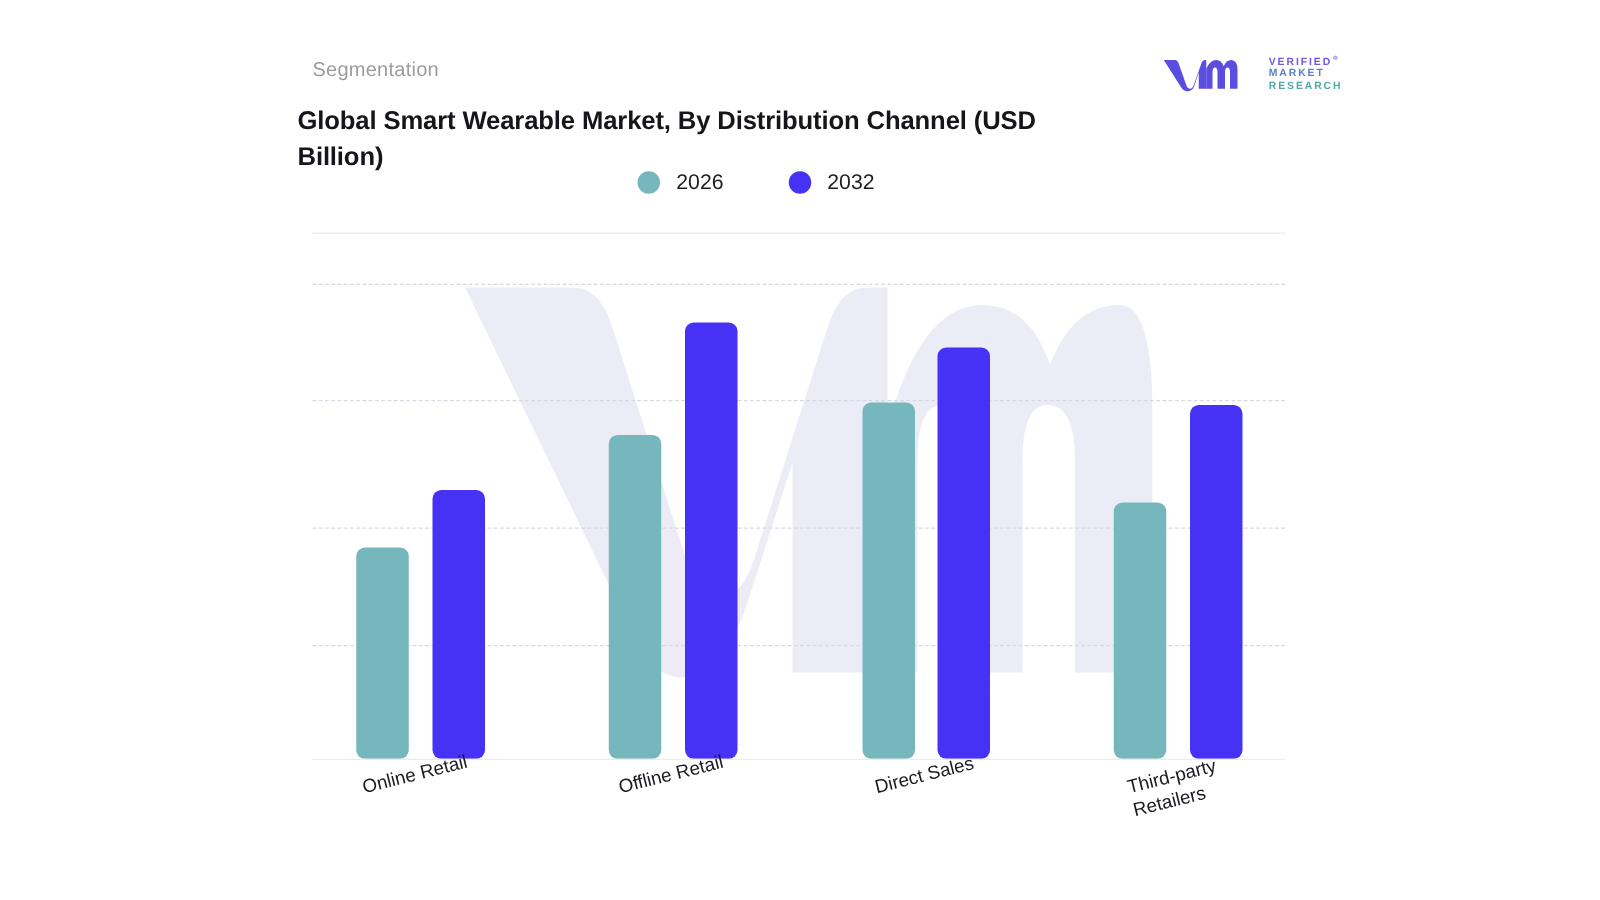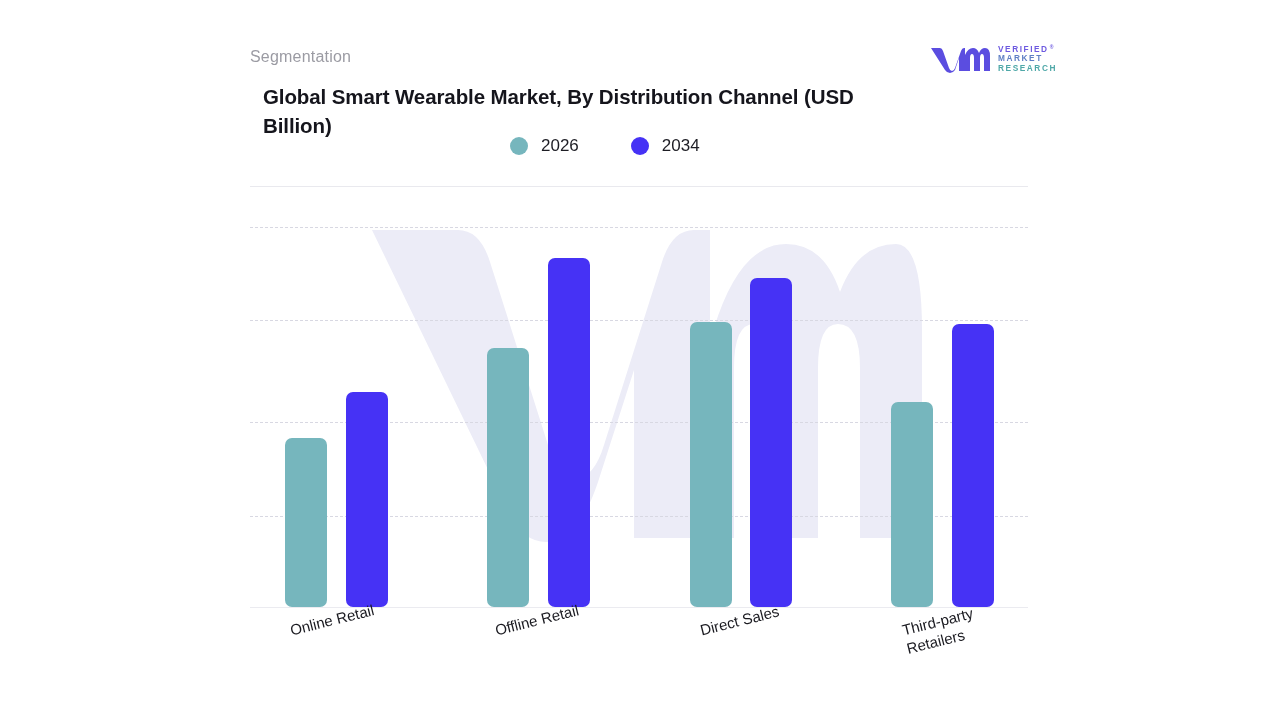--- a/index.html
+++ b/index.html
@@ -1,24 +1,24 @@
 <!DOCTYPE html>
 <html><head>
 <meta charset="utf-8">
 <style>
   html,body{margin:0;padding:0;}
   body{width:1280px;height:720px;background:#ffffff;font-family:"Liberation Sans",sans-serif;overflow:hidden;}
   #page{position:relative;width:1280px;height:720px;border-radius:26px;}
 
   
   .seg-label{position:absolute;left:250px;top:48px;font-size:16px;color:#9b9ba3;letter-spacing:.2px;}
-  .chart-title{position:absolute;left:263px;top:82px;width:640px;font-size:20.5px;font-weight:bold;color:#15151c;line-height:29px;letter-spacing:-.1px;}
+  .chart-title{position:absolute;left:238px;top:82px;width:640px;font-size:20.5px;font-weight:bold;color:#15151c;line-height:29px;letter-spacing:-.1px;}
 
   
-  .logo{position:absolute;left:929px;top:44px;display:flex;align-items:center;gap:7px;}
+  .logo{position:absolute;left:929px;top:44px;display:flex;align-items:center;gap:24px;}
   .logo-mark{width:62px;height:30px;}
   .logo-text{display:flex;flex-direction:column;line-height:9.5px;font-size:8.3px;font-weight:bold;letter-spacing:1.55px;}
   .lt1{color:#6d5ae0;position:relative;}
   .lt1 .reg{position:absolute;font-size:5px;top:-2px;margin-left:1px;}
   .lt2{color:#5f7fc4;}
   .lt3{color:#4fa8a8;}
 
   
   .sep-line{position:absolute;left:250px;top:186px;width:778px;height:1px;background:#e9e9ee;}
   .plot{position:absolute;left:250px;top:227px;width:778px;height:380px;}
@@ -67,21 +67,21 @@
     </span>
   </div>
 
   <div class="legend">
     <div class="legend-item">
       <span class="legend-dot" style="background:#76b6bd"></span>
       <span class="legend-label">2026</span>
     </div>
     <div class="legend-item">
       <span class="legend-dot" style="background:#4632f5"></span>
-      <span class="legend-label">2034</span>
+      <span class="legend-label">2032</span>
     </div>
   </div>
 
   <div class="sep-line"></div>
 
   <div class="watermark">
     <svg width="560" height="330" viewBox="0 0 560 330" xmlns="http://www.w3.org/2000/svg">
       <g fill="#ececf7">
         <path d="M10 10 L96 10 Q118 10 128 42 L186 225 Q196 258 214 258 Q232 258 242 225 L300 42 Q310 10 332 10 L348 10 L348 318 L272 318 L272 150 L236 262 Q216 322 184 322 Q152 322 132 262 L10 10 Z"></path>
         <path d="M352 108 Q378 24 424 24 Q462 24 478 72 Q496 24 534 24 Q560 24 560 110 L560 318 L498 318 L498 148 Q498 104 476 104 Q456 104 456 148 L456 318 L412 318 L412 148 Q412 104 392 104 Q372 104 372 148 L372 318 L352 318 Z"></path>

